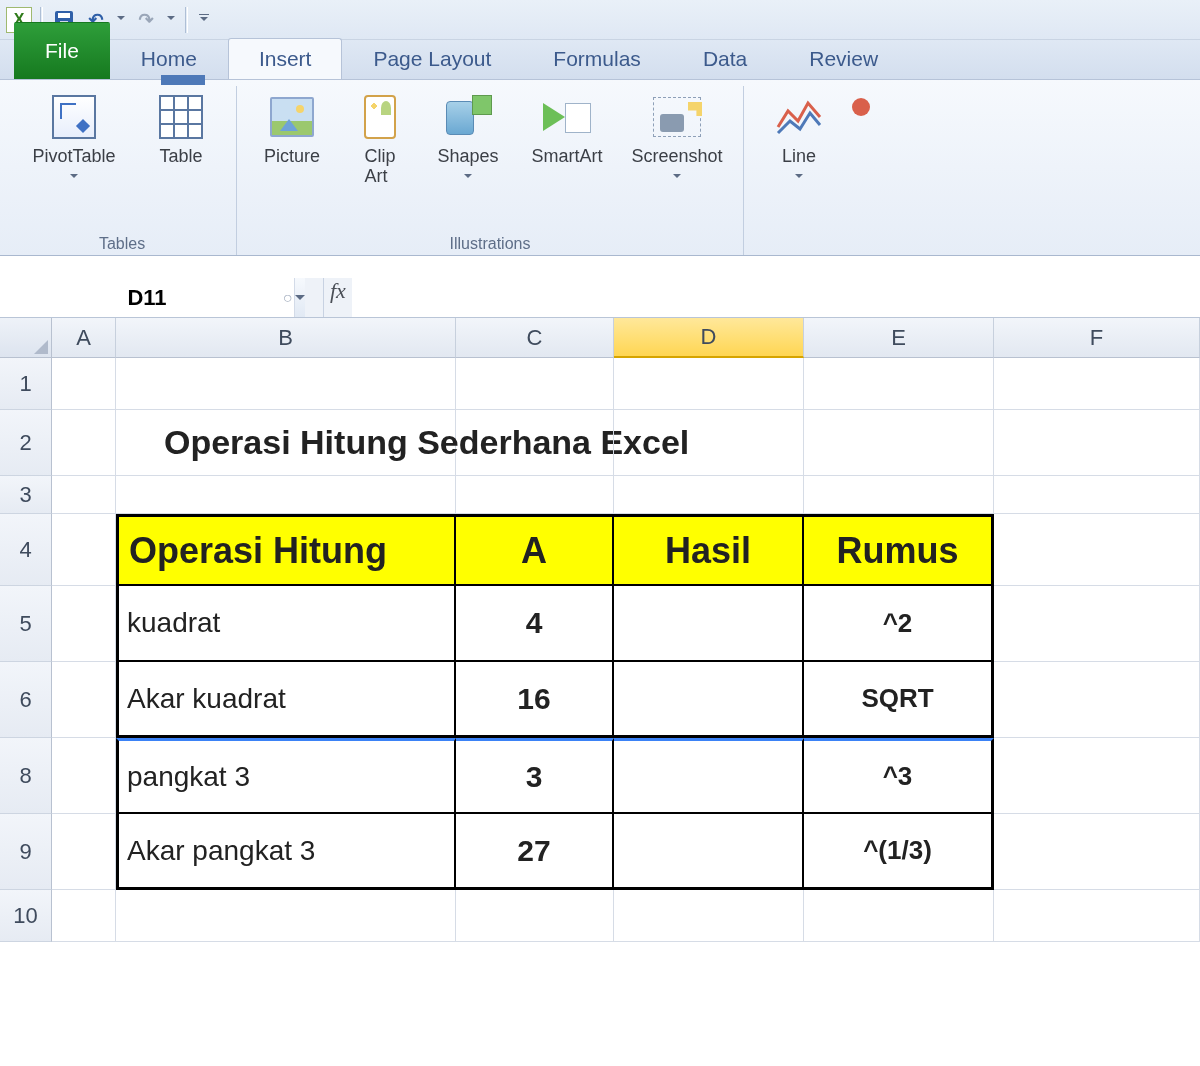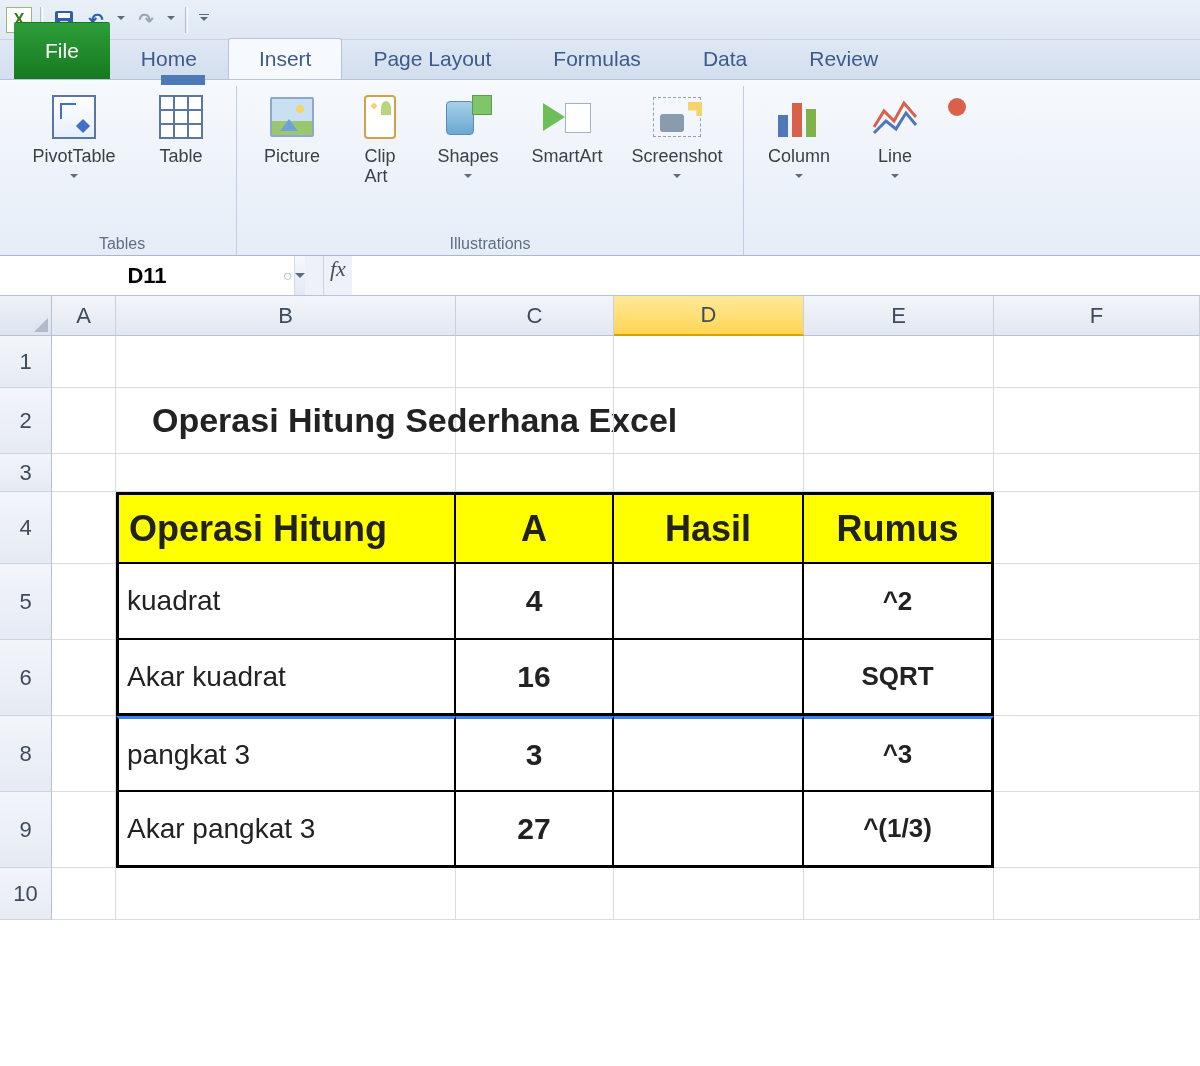--- a/index.html
+++ b/index.html
@@ -72,21 +72,21 @@
   .big-screenshot::before { content:""; position:absolute; left:6px; bottom:4px; width:24px; height:18px; background:#8a9bb0; border-radius:3px; }
   .big-screenshot::after { content:""; position:absolute; right:-2px; top:4px; width:14px; height:14px; background:#f5d46b; clip-path:polygon(0 0,100% 0,100% 100%,60% 100%,60% 60%,0 60%); }
   .big-column { width:46px; height:40px; display:flex; align-items:flex-end; gap:4px; padding:0 2px; }
   .big-column span:nth-child(1){ width:10px; height:22px; background:#4e79b8; }
   .big-column span:nth-child(2){ width:10px; height:34px; background:#d9604b; }
   .big-column span:nth-child(3){ width:10px; height:28px; background:#7fb24a; }
   .big-line { width:46px; height:40px; position:relative; }
   .big-line svg { position:absolute; inset:0; }
 
   
-  .fbar-row { height:40px; display:flex; align-items:stretch; border-bottom:1px solid #b9c5d7; background:#eef2f8; }
+  .fbar-row { height:40px; display:flex; align-items:stretch; border-bottom:1px solid #b9c5d7; background:#eef2f8;margin-top:22px; }
   .namebox { width:252px; display:flex; align-items:center; border-right:1px solid #c8d2e2; background:#fff; }
   .namebox input { flex:1; border:none; height:100%; font-size:22px; font-weight:bold; text-align:center; background:#fff; font-family:inherit; outline:none; }
   .namebox .dd { width:24px; display:flex; align-items:center; justify-content:center; cursor:pointer; border-left:1px solid #d3dbe8; height:100%; background:linear-gradient(#f6f9fd,#e1e9f4); }
   .namebox .dd::before { content:""; border:5px solid transparent; border-top-color:#5c6b84; margin-top:4px; }
   .fbar-mid { width:72px; display:flex; align-items:center; justify-content:center; gap:6px; border-right:1px solid #c8d2e2; }
   .cancel-icon, .enter-icon { width:18px; height:18px; display:flex; align-items:center; justify-content:center; color:#a8b2c2; font-size:16px; }
   .fx-icon { font-style:italic; font-family:Liberation Serif, serif; font-size:22px; color:#4a4f57; cursor:pointer; padding:0 6px; }
   .formula-input { flex:1; border:none; background:#fff; font-size:20px; padding:0 10px; outline:none; font-family:inherit; }
 
   
@@ -211,33 +211,20 @@
           </div>
       </div>
     </div>
     <div class="rgroup-label">Illustrations</div>
   </div>
 
   <div class="rgroup" style="border-right:none">
     <div class="rgroup-items">
       <div class="rbtn">
         <div class="ic">
-            <div class="big-column">
-              <span></span>
-              <span></span>
-              <span></span>
-            </div>
-          </div>
-        <div class="lbl">
-            <span>Column</span>
-            <span class="drop"></span>
-          </div>
-      </div>
-      <div class="rbtn">
-        <div class="ic">
             <div class="big-line">
           <svg viewBox="0 0 46 40">
                 <polyline points="2,30 12,14 22,24 32,6 44,20" fill="none" stroke="#d9604b" stroke-width="3"></polyline>
                 <polyline points="2,36 14,24 24,32 34,16 44,28" fill="none" stroke="#4e79b8" stroke-width="3"></polyline>
               </svg>
         </div>
           </div>
         <div class="lbl">
             <span>Line</span>
             <span class="drop"></span>
@@ -277,21 +264,21 @@
   <div class="cell"></div>
   <div class="cell"></div>
   <div class="cell"></div>
   <div class="cell"></div>
   <div class="cell"></div>
   <div class="cell"></div>
 
   <div class="rowhdr">2</div>
   <div class="cell"></div>
   <div class="cell" style="overflow:visible">
-      <span class="title-text" style="margin-left:28px">Operasi Hitung Sederhana Excel</span>
+      <span class="title-text" style="margin-left:40px">Operasi Hitung Sederhana Excel</span>
     </div>
   <div class="cell"></div>
   <div class="cell"></div>
   <div class="cell"></div>
   <div class="cell"></div>
 
   <div class="rowhdr">3</div>
   <div class="cell"></div>
   <div class="cell"></div>
   <div class="cell"></div>

